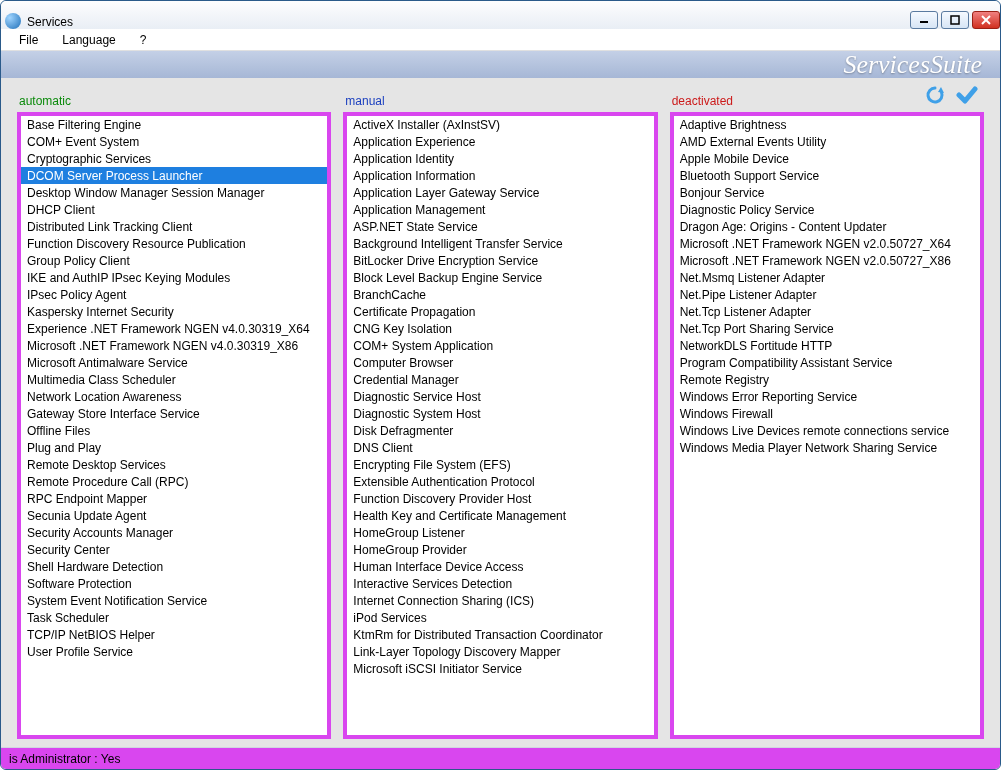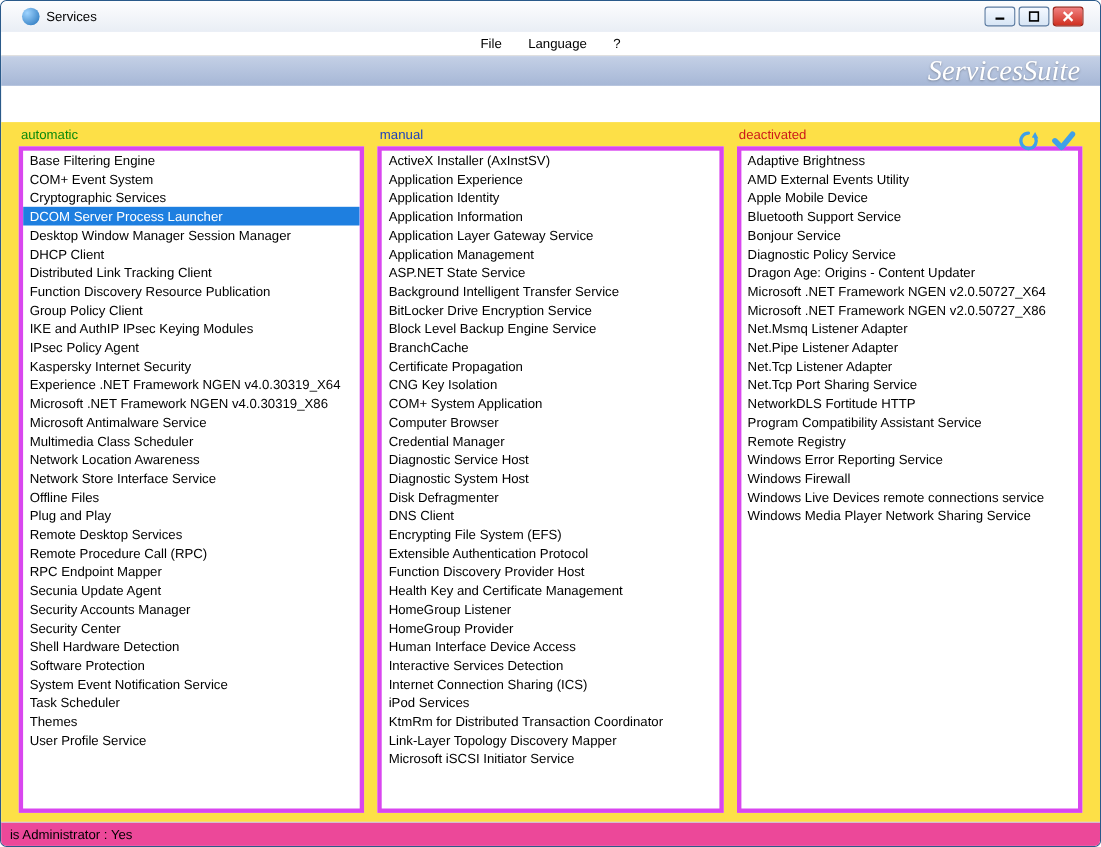--- a/index.html
+++ b/index.html
@@ -1,52 +1,52 @@
 <!DOCTYPE html>
 <html><head>
 <meta charset="utf-8">
 <style>
   * { box-sizing: border-box; }
   html, body { margin:0; padding:0; height:100%; font-family: "Segoe UI", Tahoma, sans-serif; font-size:12px; color:#000; overflow:hidden; }
   body { width:1001px; height:770px; background:#fff; display:flex; flex-direction:column; border:1px solid #2a5a8a; border-radius:6px; }
   
-  .titlebar { height:28px; background:linear-gradient(#fdfdfe,#e9eef5); display:flex; align-items:center; padding:0 15px; border-top-left-radius:5px; border-top-right-radius:5px; }
+  .titlebar { height:28px; background:linear-gradient(#fdfdfe,#e9eef5); display:flex; align-items:flex-end; padding:0 0; border-top-left-radius:5px; border-top-right-radius:5px; }
   .titlebar .app-icon { width:16px; height:16px; border-radius:50%; background:radial-gradient(circle at 30% 30%,#9fd4ff,#1f6fb8); margin:0 6px 0 4px; }
   .titlebar .title-text { flex:0 0 auto; color:#000; font-size:12px; }
   .titlebar .spacer { flex:1; }
   .win-btns { display:flex; gap:3px; }
   .win-btn { width:28px; height:18px; border:1px solid #5a7aa0; border-radius:3px; background:linear-gradient(#f5f9ff,#d7e5f5); display:flex; align-items:center; justify-content:center; }
   .win-btn.close { background:linear-gradient(#f08080,#d03020); border-color:#9a2015; color:#fff; }
   .win-btn svg { display:block; }
   
-  .menubar { height:22px; background:#fff; display:flex; align-items:center; padding:0 8px; gap:4px; border-bottom:1px solid #e0e0e0;justify-content:center; }
+  .menubar { height:22px; background:#fff; display:flex; align-items:center; padding:0 8px; gap:4px; border-bottom:1px solid #e0e0e0; }
   .menubar .menu-item { padding:2px 10px; cursor:default; }
   
   .banner { height:27px; background:linear-gradient(#c4d0e6,#a6b7d6); display:flex; align-items:center; justify-content:flex-end; padding:0 18px; }
   .banner .brand { font-family:"Brush Script MT","Segoe Script",cursive; font-style:italic; font-size:26px; color:#fff; text-shadow:0 1px 2px rgba(0,0,0,0.3); }
   
-  .content { flex:1; background:#fde047; padding:4px 16px 8px 16px; display:flex; flex-direction:column; position:relative;margin-top:33px; }
+  .content { flex:1; background:#e5e5e5; padding:16px 16px 8px 16px; display:flex; flex-direction:column; position:relative; }
   .columns { flex:1; display:flex; gap:12px; min-height:0; }
   .col { flex:1; display:flex; flex-direction:column; min-width:0; }
   .col-header { font-size:12px; margin-bottom:4px; padding-left:2px; }
   .hdr-auto { color:#0a8a0a; }
   .hdr-manual { color:#1a3fbf; }
   .hdr-deact { color:#cc1a1a; }
   .listbox { flex:1; border:4px solid #d946ef; background:#fff; overflow-y:scroll; min-height:0; }
   .listbox::-webkit-scrollbar { width:17px; }
   .listbox::-webkit-scrollbar-track { background:#f0f0f0; }
   .listbox::-webkit-scrollbar-thumb { background:#cdd5e0; border:1px solid #9aa8bd; border-radius:2px; }
   .listbox::-webkit-scrollbar-button { display:block; height:17px; background:#e8ecf2; border:1px solid #9aa8bd; }
   .list-item { padding:1px 6px 1px 6px; white-space:nowrap; overflow:hidden; text-overflow:clip; font-size:12px; line-height:17px; height:17px; cursor:default; }
   .list-item.selected { background:#1e7fe0; color:#fff; }
   
   .toolbar-icons { position:absolute; top:6px; right:22px; display:flex; gap:10px; }
   .tb-icon { width:22px; height:22px; display:flex; align-items:center; justify-content:center; cursor:pointer; }
   
-  .statusbar { height:22px; background:#ec4899; border-top:1px solid #d0d6e0; display:flex; align-items:center; padding:0 8px; font-size:12px; }
+  .statusbar { height:22px; background:#d946ef; border-top:1px solid #d0d6e0; display:flex; align-items:center; padding:0 8px; font-size:12px; }
 </style>
 </head>
 <body>
 
 <div class="titlebar">
   <div class="app-icon"></div>
   <div class="title-text">Services</div>
   <div class="spacer"></div>
   <div class="win-btns">
     <div class="win-btn">
@@ -108,34 +108,34 @@
           <div class="list-item">Function Discovery Resource Publication</div>
           <div class="list-item">Group Policy Client</div>
           <div class="list-item">IKE and AuthIP IPsec Keying Modules</div>
           <div class="list-item">IPsec Policy Agent</div>
           <div class="list-item">Kaspersky Internet Security</div>
           <div class="list-item">Experience .NET Framework NGEN v4.0.30319_X64</div>
           <div class="list-item">Microsoft .NET Framework NGEN v4.0.30319_X86</div>
           <div class="list-item">Microsoft Antimalware Service</div>
           <div class="list-item">Multimedia Class Scheduler</div>
           <div class="list-item">Network Location Awareness</div>
-          <div class="list-item">Network Store Interface Service</div>
+          <div class="list-item">Gateway Store Interface Service</div>
           <div class="list-item">Offline Files</div>
           <div class="list-item">Plug and Play</div>
           <div class="list-item">Remote Desktop Services</div>
           <div class="list-item">Remote Procedure Call (RPC)</div>
           <div class="list-item">RPC Endpoint Mapper</div>
           <div class="list-item">Secunia Update Agent</div>
           <div class="list-item">Security Accounts Manager</div>
           <div class="list-item">Security Center</div>
           <div class="list-item">Shell Hardware Detection</div>
           <div class="list-item">Software Protection</div>
           <div class="list-item">System Event Notification Service</div>
           <div class="list-item">Task Scheduler</div>
-          <div class="list-item">Themes</div>
+          <div class="list-item">TCP/IP NetBIOS Helper</div>
           <div class="list-item">User Profile Service</div>
         </div>
     </div>
 
     <div class="col">
       <div class="col-header hdr-manual">manual</div>
       <div class="listbox" id="list-manual">
           <div class="list-item">ActiveX Installer (AxInstSV)</div>
           <div class="list-item">Application Experience</div>
           <div class="list-item">Application Identity</div>

